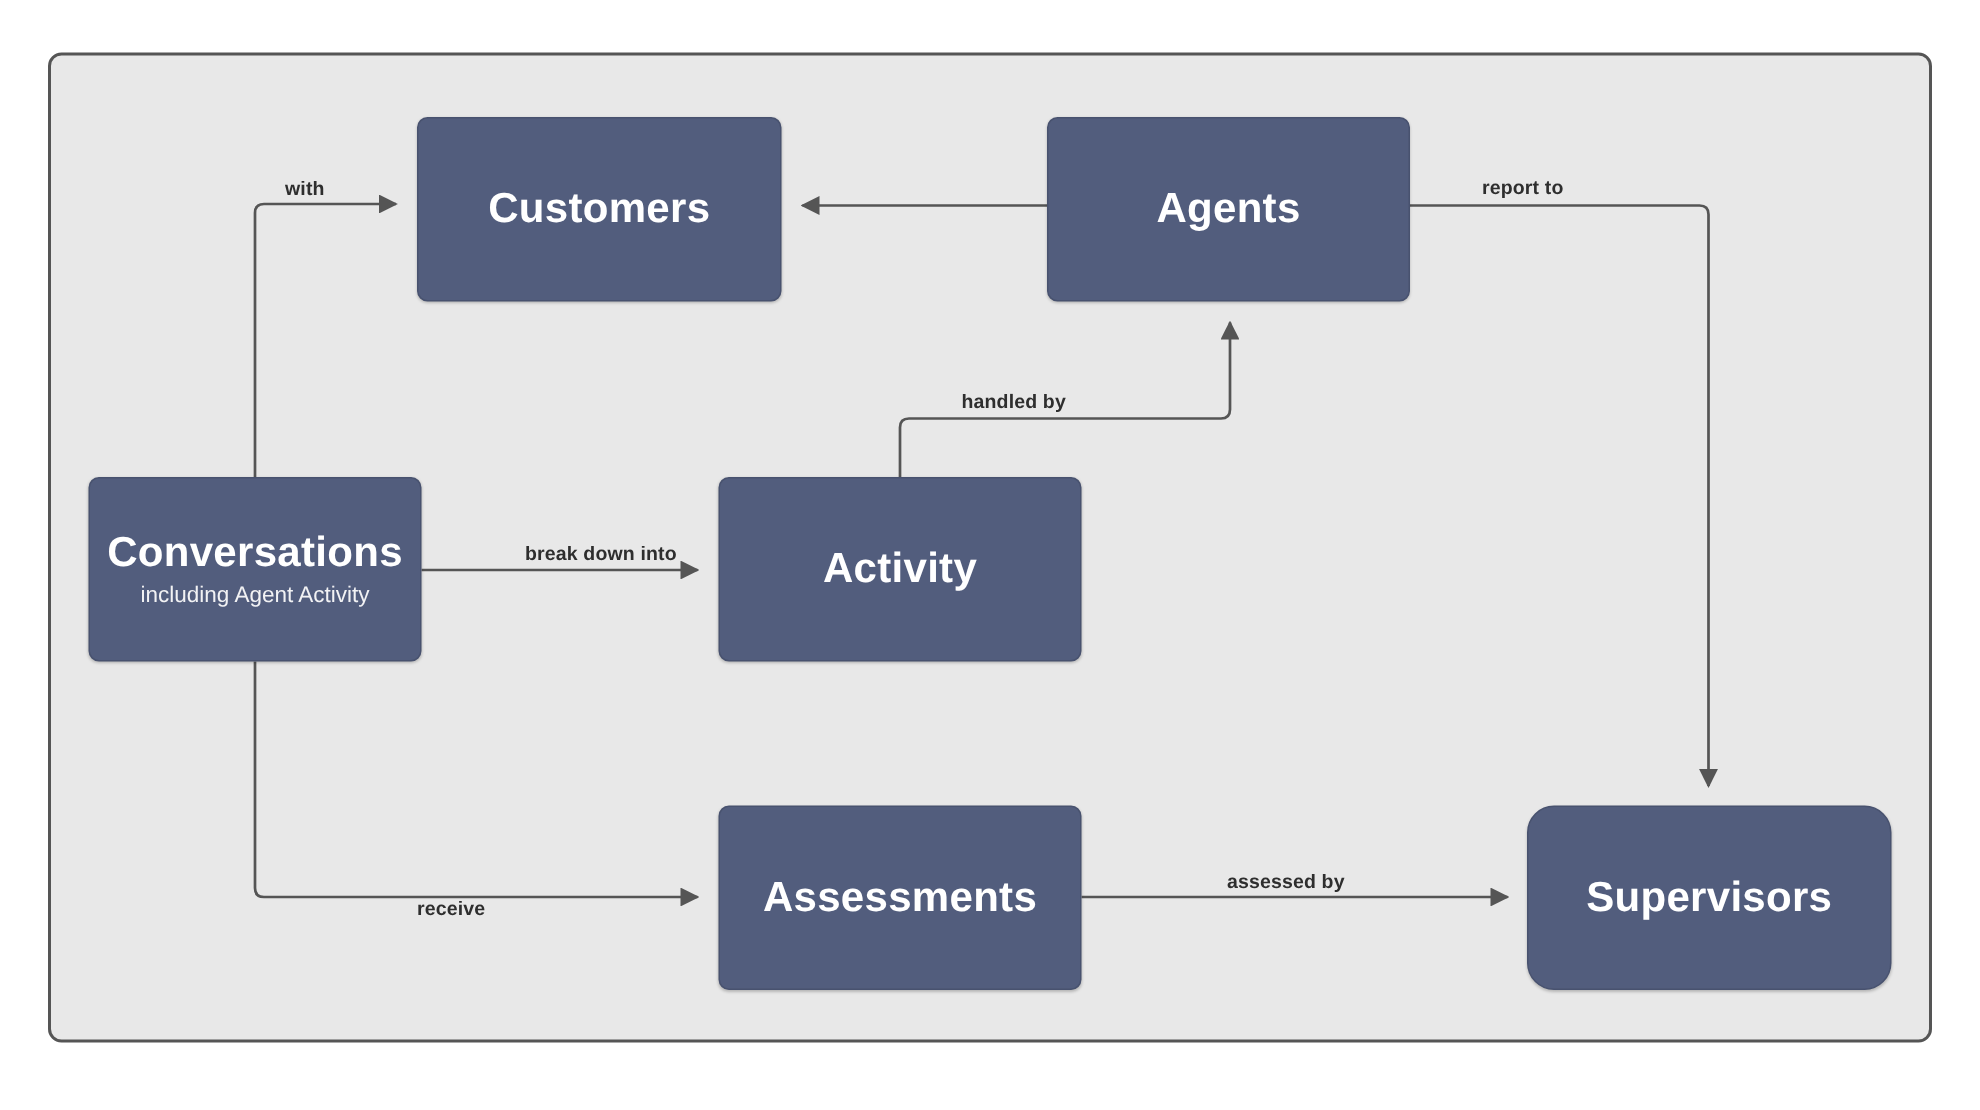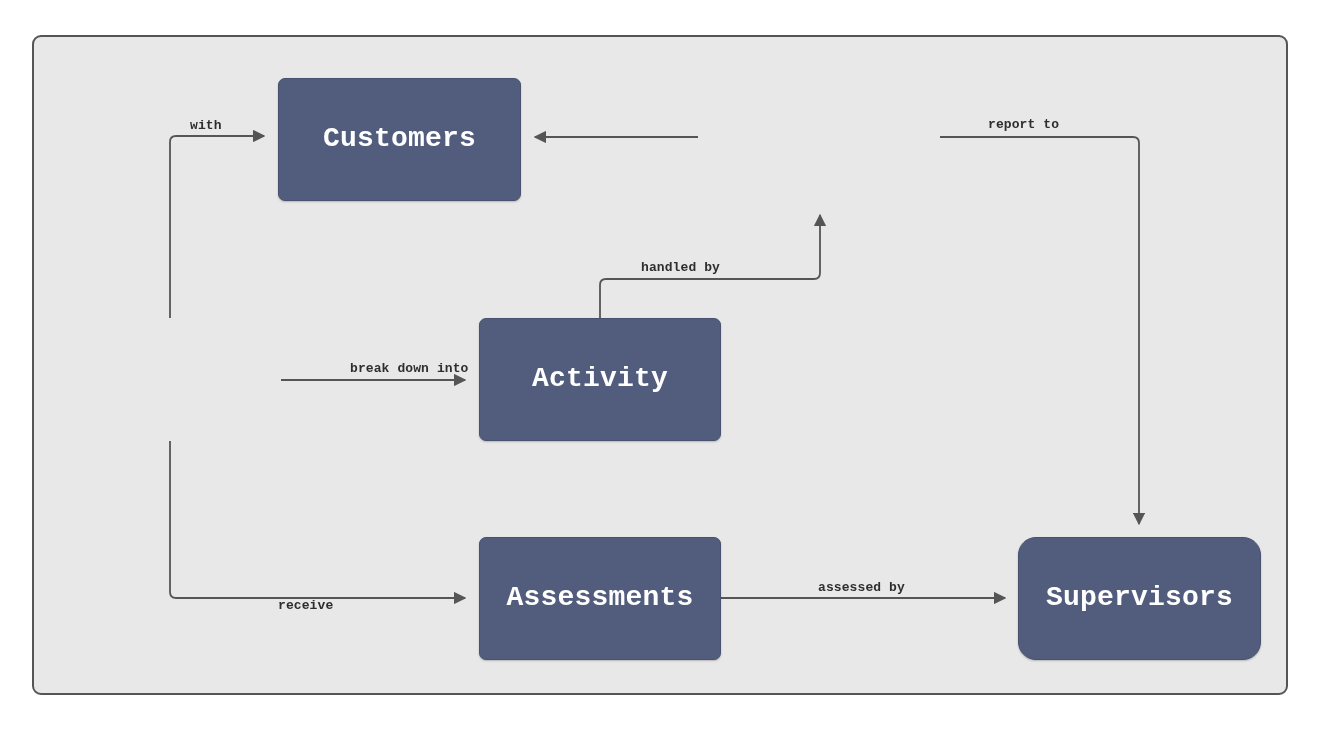--- a/index.html
+++ b/index.html
@@ -11,21 +11,20 @@
   body {
     width: 1320px;
     height: 740px;
     font-family: "Liberation Sans", sans-serif;
     overflow: hidden;
   }
   #diagram-root {
     position: relative;
     width: 1072px;
     height: 740px;
-    font-family: Liberation Mono, monospace;
   }
   .canvas-frame {
     position: absolute;
     left: 32px;
     top: 35px;
     width: 1256px;
     height: 660px;
     background: #e8e8e8;
     border: 2px solid #555555;
     border-radius: 9px;
@@ -115,21 +114,28 @@
   <div class="edge-label" style="left:641px; top:260px;">handled by</div>
 
   <div class="edge-label" style="left:278px; top:580px;margin-top:18px;">receive</div>
 
   <div class="edge-label" style="left:818px; top:580px;">assessed by</div>
 
   <div class="node" style="left:278px; top:78px; width:243px; height:123px;">
     <div class="node-title">Customers</div>
   </div>
 
+  <div class="node" style="left:698px; top:78px; width:242px; height:123px;">
+    <div class="node-title">Agents</div>
+  </div>
 
+  <div class="node" style="left:59px; top:318px; width:222px; height:123px;">
+    <div class="node-title">Conversations</div>
+    <div class="node-sub">including Agent Activity</div>
+  </div>
 
   <div class="node" style="left:479px; top:318px; width:242px; height:123px;">
     <div class="node-title">Activity</div>
   </div>
 
   <div class="node" style="left:479px; top:537px; width:242px; height:123px;">
     <div class="node-title">Assessments</div>
   </div>
 
   <div class="node" style="left:1018px; top:537px; width:243px; height:123px;border-radius:18px;">

